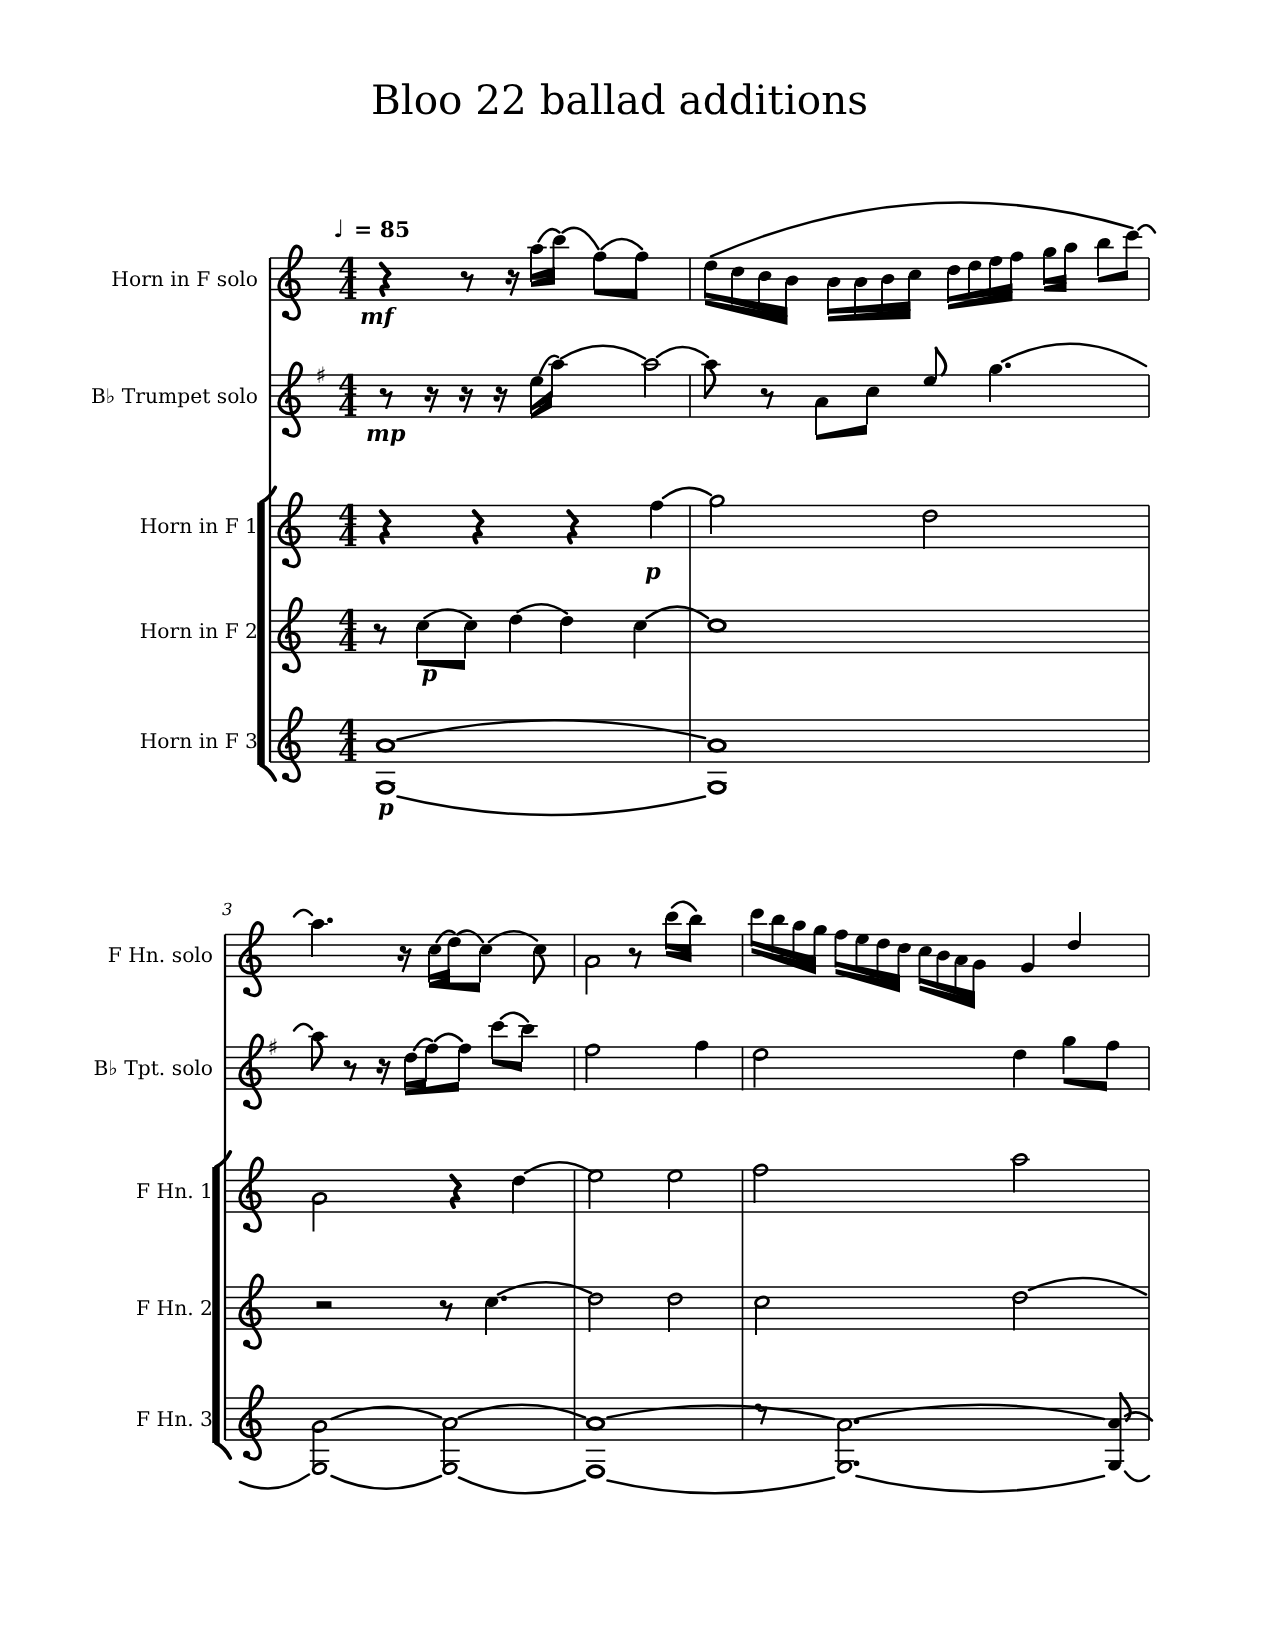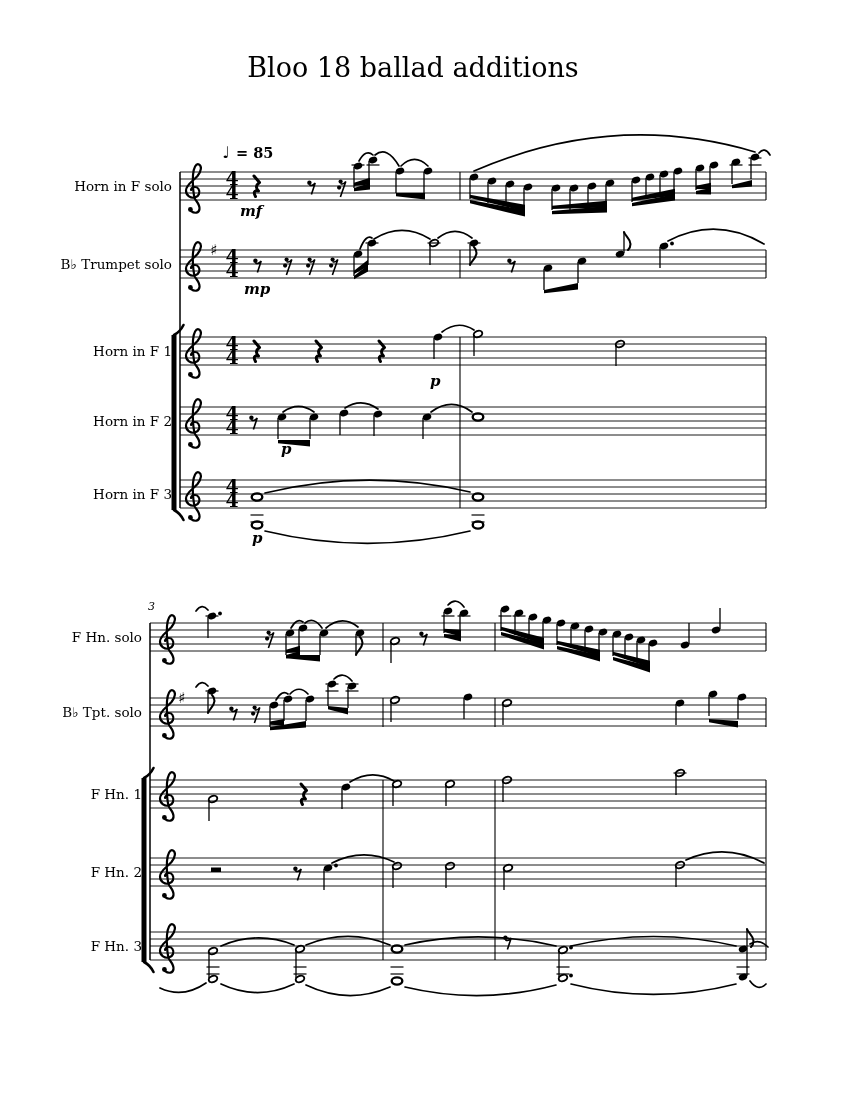--- a/index.html
+++ b/index.html
@@ -6,21 +6,21 @@
   .page{position:relative;width:850px;height:1100px;background:#ffffff;margin:0 auto;overflow:hidden;
         font-family:"DejaVu Serif","DejaVu Sans",serif;color:#000;}
   .title{position:absolute;top:52px;left:0;width:826px;text-align:center;
          font-size:27px;font-family:"DejaVu Serif",serif;color:#000;}
   svg#score{position:absolute;left:0;top:0;width:850px;height:1100px;}
 </style>
 </head>
 <body>
 
 <div class="page">
-  <div class="title">Bloo 18 ballad additions</div>
+  <div class="title">Bloo 22 ballad additions</div>
   <svg id="score" viewBox="0 0 850 1100">
       <line x1="180" y1="172" x2="766" y2="172" stroke="#000000" stroke-width="0.9"></line>
       <line x1="180" y1="179" x2="766" y2="179" stroke="#000000" stroke-width="0.9"></line>
       <line x1="180" y1="186" x2="766" y2="186" stroke="#000000" stroke-width="0.9"></line>
       <line x1="180" y1="193" x2="766" y2="193" stroke="#000000" stroke-width="0.9"></line>
       <line x1="180" y1="200" x2="766" y2="200" stroke="#000000" stroke-width="0.9"></line>
       <line x1="180" y1="250" x2="766" y2="250" stroke="#000000" stroke-width="0.9"></line>
       <line x1="180" y1="257" x2="766" y2="257" stroke="#000000" stroke-width="0.9"></line>
       <line x1="180" y1="264" x2="766" y2="264" stroke="#000000" stroke-width="0.9"></line>
       <line x1="180" y1="271" x2="766" y2="271" stroke="#000000" stroke-width="0.9"></line>

